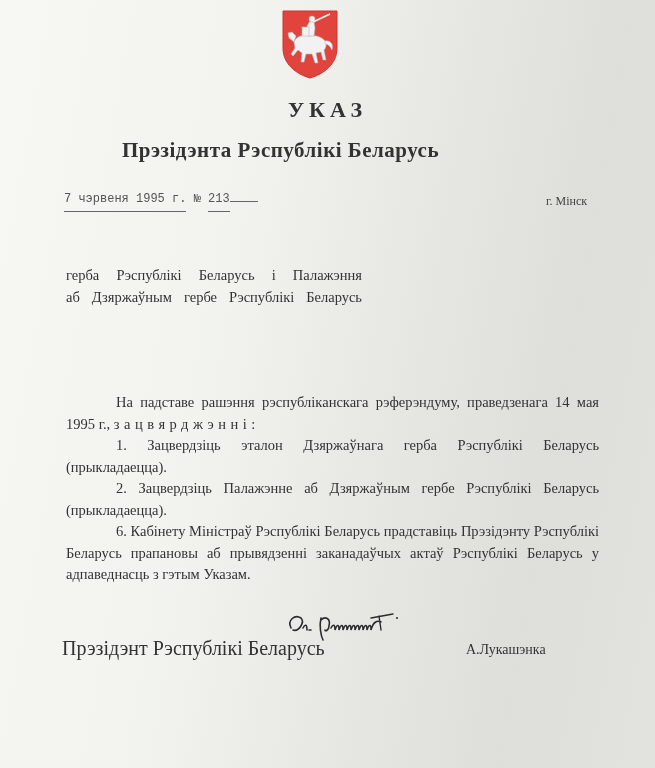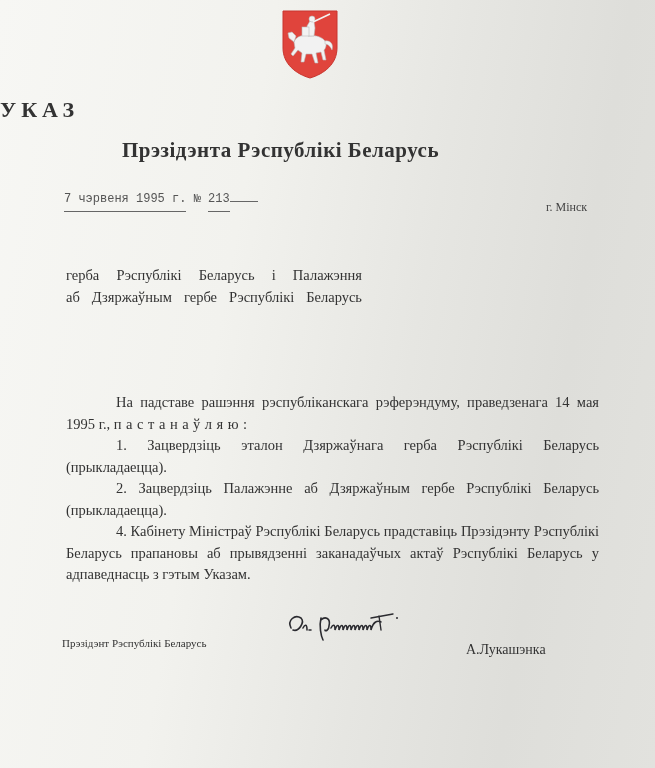--- a/index.html
+++ b/index.html
@@ -24,20 +24,21 @@
       left: 280px;
       top: 8px;
       width: 60px;
       height: 72px;
     }
     .title {
       position: absolute;
       left: 0;
       width: 655px;
       top: 97px;
+      text-align: center;
       font-size: 22px;
       font-weight: bold;
       letter-spacing: 5px;
       color: #333;
     }
     .subtitle {
       position: absolute;
       left: 0;
       width: 561px;
       top: 138px;
@@ -63,21 +64,21 @@
     .date-line .blank {
       display: inline-block;
       width: 28px;
       border-bottom: 1px solid #666;
       vertical-align: baseline;
       height: 10px;
     }
     .city {
       position: absolute;
       left: 546px;
-      top: 200px;
+      top: 194px;
       font-size: 12px;
       color: #444;
     }
     .doc-subject {
       position: absolute;
       left: 66px;
       top: 264px;
       width: 296px;
       font-size: 14.5px;
       line-height: 22px;
@@ -103,21 +104,21 @@
       text-align: justify;
       text-indent: 50px;
     }
     .spaced {
       letter-spacing: 4.5px;
     }
     .signature-label {
       position: absolute;
       left: 62px;
       top: 637px;
-      font-size: 11px;
+      font-size: 20px;
       color: #333;
     }
     .signature {
       position: absolute;
       left: 285px;
       top: 606px;
       width: 180px;
       height: 40px;
     }
     .signer-name {
@@ -162,25 +163,25 @@
   <div class="city">г. Мінск</div>
 
   <div class="doc-subject">
     <div>герба Рэспублікі Беларусь і Палажэння</div>
     <div class="last" style="text-align-last:justify">аб Дзяржаўным гербе Рэспублікі Беларусь</div>
   </div>
 
   <div class="body-text">
     <p class="para">
       <span>На падставе рашэння рэспубліканскага рэферэндуму, праведзенага 14 мая 1995 г.,</span>
-      <span class="spaced">пастанаўляю:</span>
+      <span class="spaced">зацвярджэнні:</span>
     </p>
     <p class="para">1. Зацвердзіць эталон Дзяржаўнага герба Рэспублікі Беларусь (прыкладаецца).</p>
     <p class="para">2. Зацвердзіць Палажэнне аб Дзяржаўным гербе Рэспублікі Беларусь (прыкладаецца).</p>
-    <p class="para">4. Кабінету Міністраў Рэспублікі Беларусь прадставіць Прэзідэнту Рэспублікі Беларусь прапановы аб прывядзенні заканадаўчых актаў Рэспублікі Беларусь у адпаведнасць з гэтым Указам.</p>
+    <p class="para">6. Кабінету Міністраў Рэспублікі Беларусь прадставіць Прэзідэнту Рэспублікі Беларусь прапановы аб прывядзенні заканадаўчых актаў Рэспублікі Беларусь у адпаведнасць з гэтым Указам.</p>
   </div>
 
   <div class="signature-label">Прэзідэнт Рэспублікі Беларусь</div>
 
   <svg class="signature" viewBox="0 0 180 40">
     <path d="M6 22 C2 14 10 8 16 12 C20 16 14 26 8 24 M18 22 C20 18 22 18 22 24 M24 24 L26 24" fill="none" stroke="#2b2b30" stroke-width="1.6" stroke-linecap="round"></path>
     <path d="M36 12 C34 20 36 30 38 34 M36 14 C40 10 46 12 44 20 C44 24 40 26 40 24 M46 22 C48 18 50 18 50 24 C52 18 54 18 54 24 C56 18 58 18 58 24 C60 18 62 18 62 24 C64 18 66 18 66 24 C68 18 70 18 70 24 C72 18 74 18 74 24 C76 18 78 18 78 24 C80 18 82 18 82 24 C84 18 86 18 86 24 C88 16 92 14 96 16" fill="none" stroke="#2b2b30" stroke-width="1.6" stroke-linecap="round"></path>
     <path d="M86 12 L108 8 M94 10 L96 24" fill="none" stroke="#2b2b30" stroke-width="1.4" stroke-linecap="round"></path>
     <circle cx="112" cy="12" r="1" fill="#2b2b30"></circle>
   </svg>

